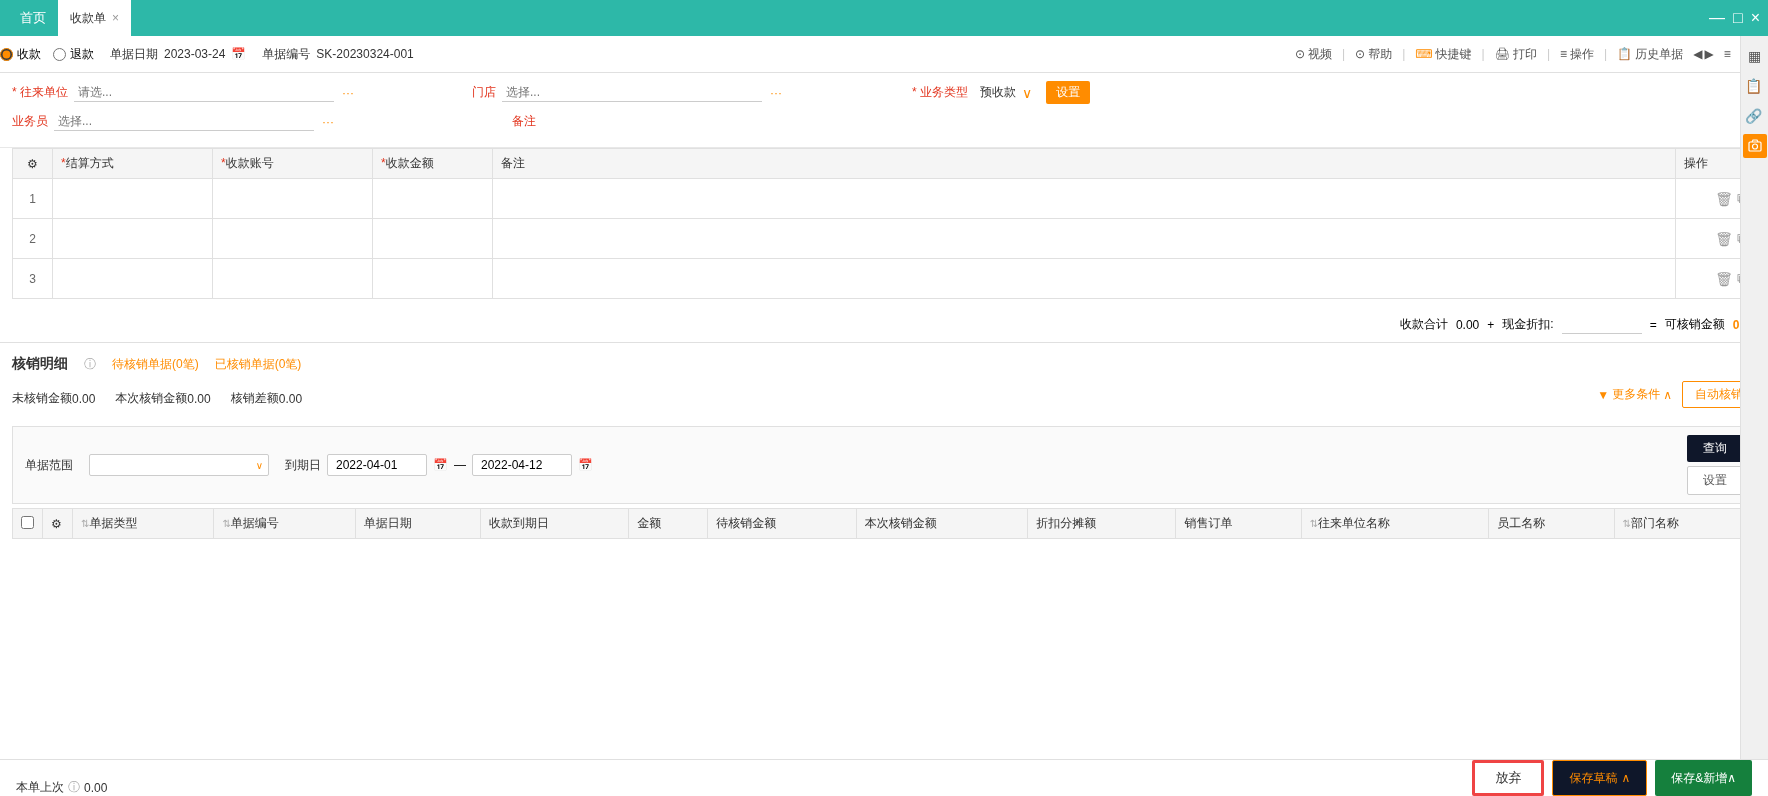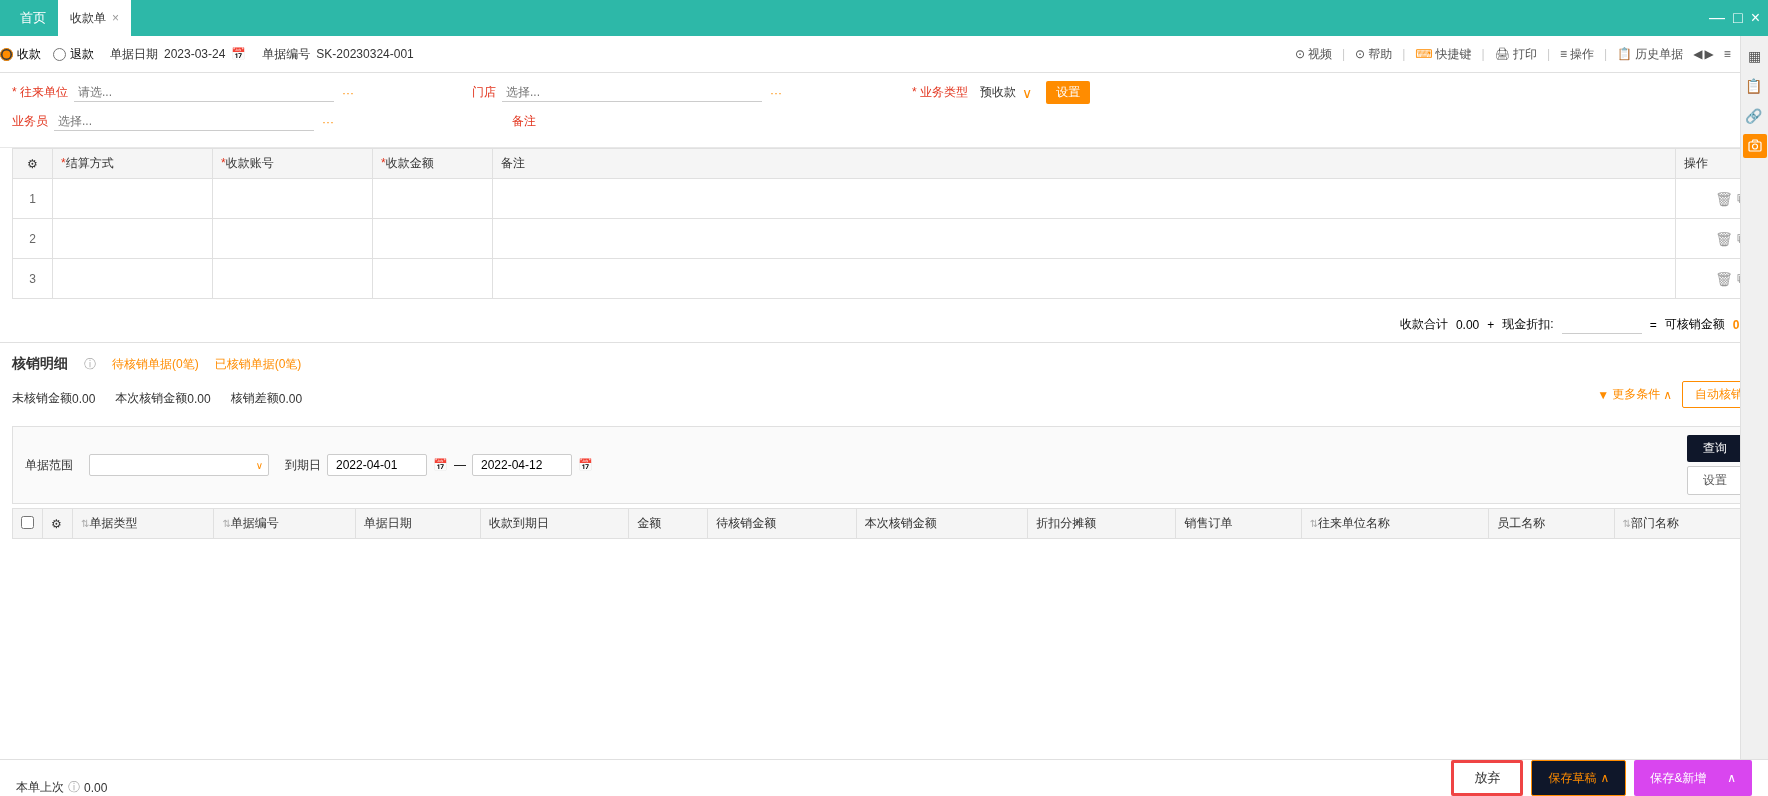--- a/index.html
+++ b/index.html
@@ -183,23 +183,23 @@
     .btn-abandon {
       border: 3px solid #ef4444; background: white; color: #333;
       padding: 6px 20px; border-radius: 2px; cursor: pointer; font-size: 13px;
     }
     .btn-save-draft {
       border: 1px solid #ff8c00; background: #0f172a; color: #ff8c00;
       padding: 6px 16px; border-radius: 2px; cursor: pointer; font-size: 13px;
       display: flex; align-items: center; gap: 4px;
     }
     .btn-save-new {
-      background: #d946ef; color: white; border: none;
+      background: #15803d; color: white; border: none;
       padding: 6px 16px; border-radius: 2px; cursor: pointer; font-size: 13px;
-      display: flex; align-items: center; gap: 21px;
+      display: flex; align-items: center; gap: 0;
     }
     .footer-btns { display: flex; gap: 8px; }
 
     
     .right-sidebar {
       position: fixed; right: 0; top: 36px; bottom: 0;
       width: 28px; background: #f0f0f0; display: flex; flex-direction: column;
       align-items: center; padding-top: 8px; gap: 6px; border-left: 1px solid #e0e0e0;
       z-index: 50;
     }

